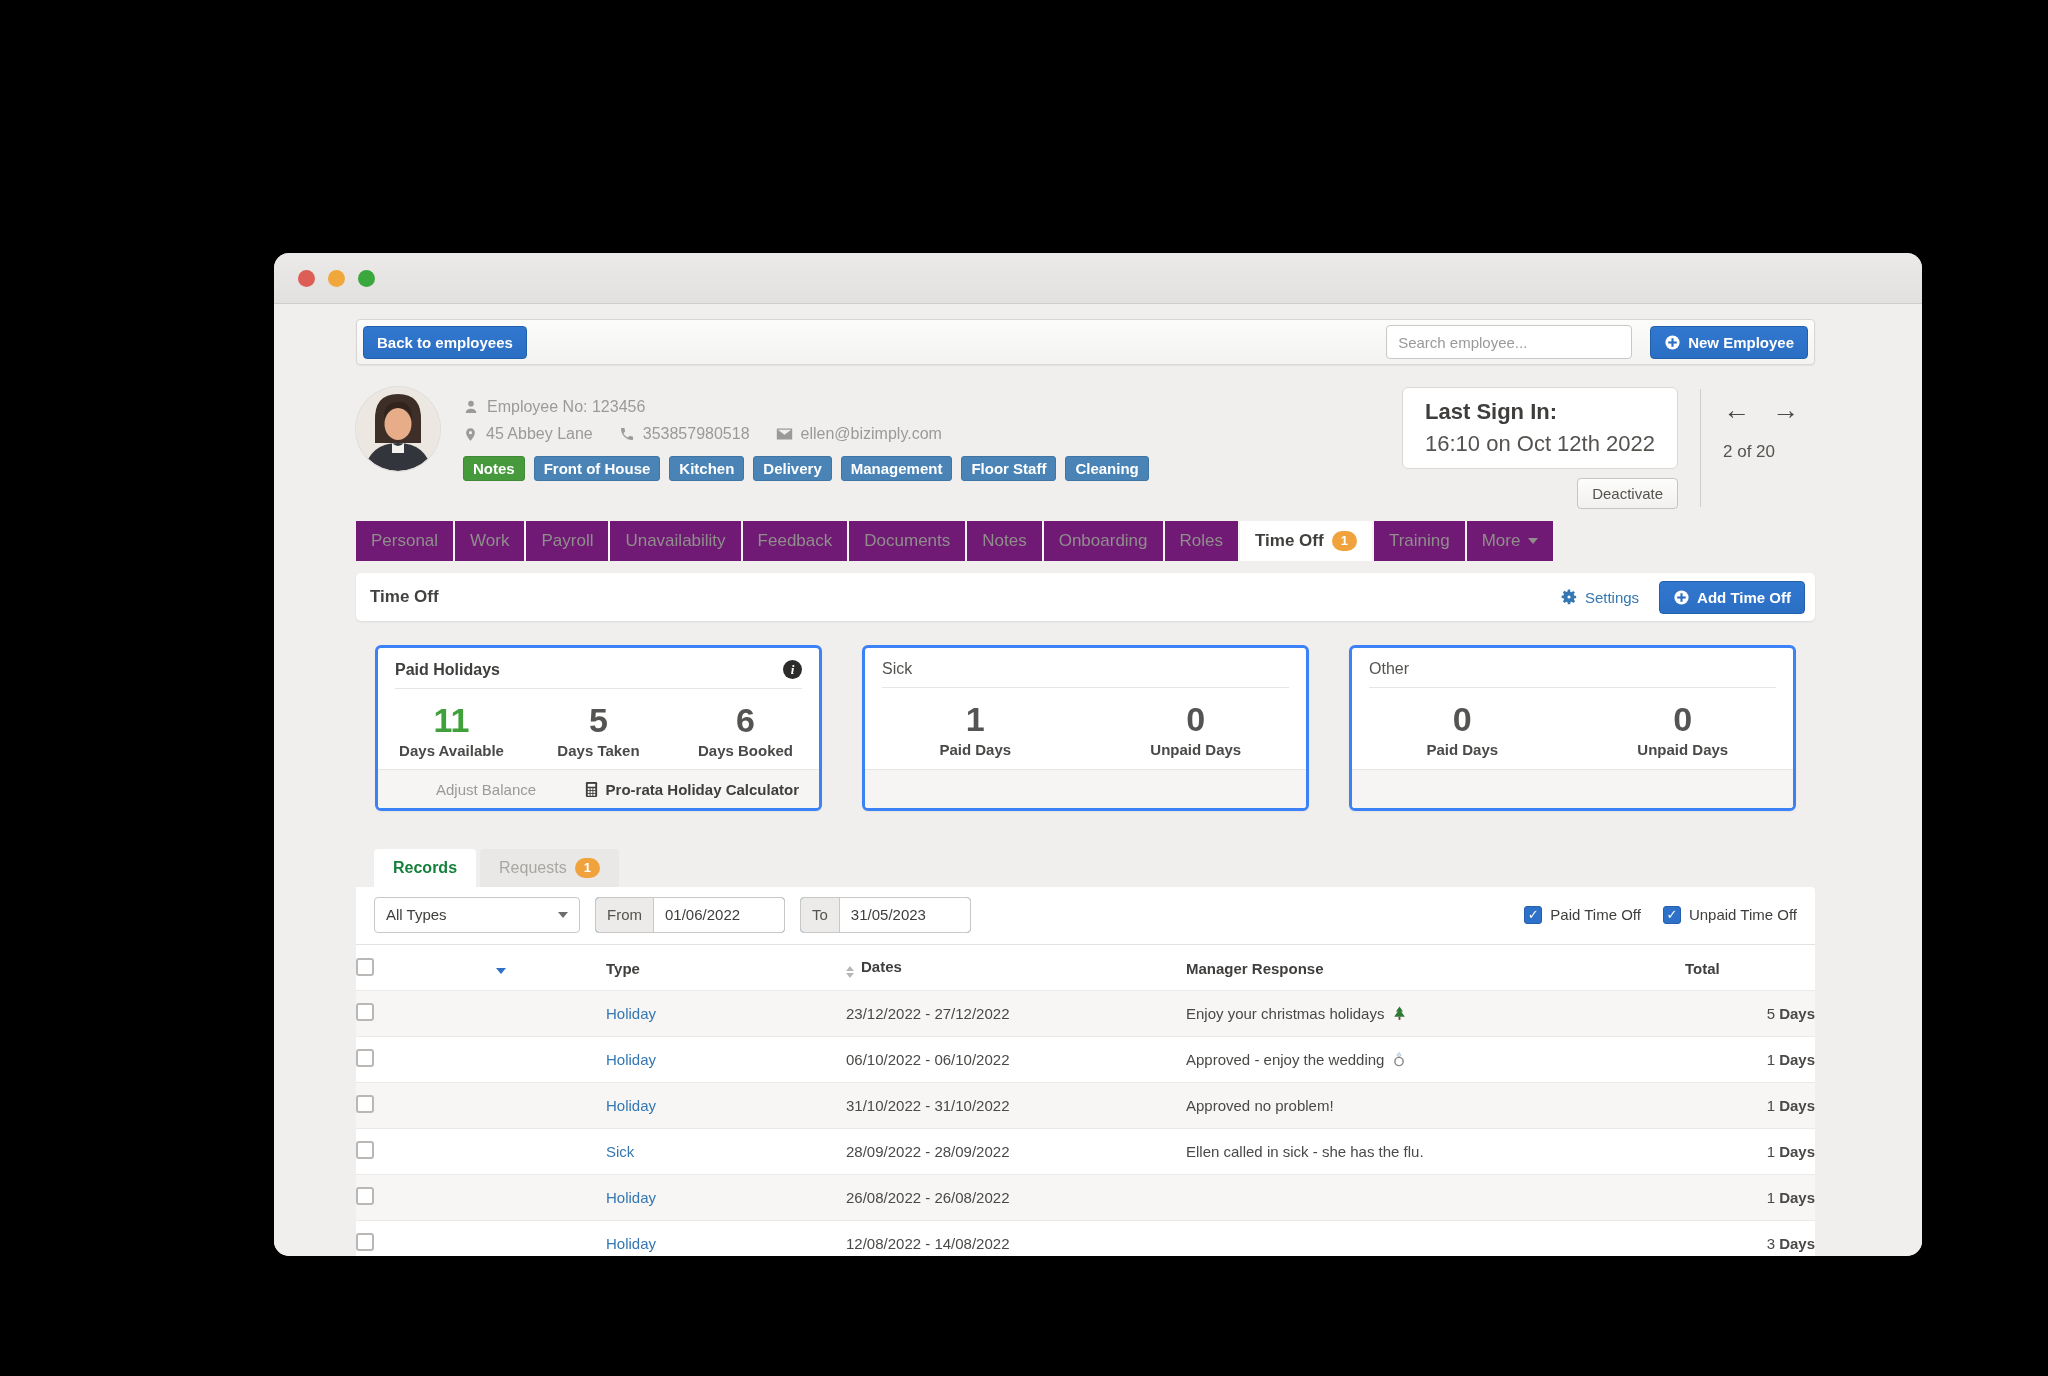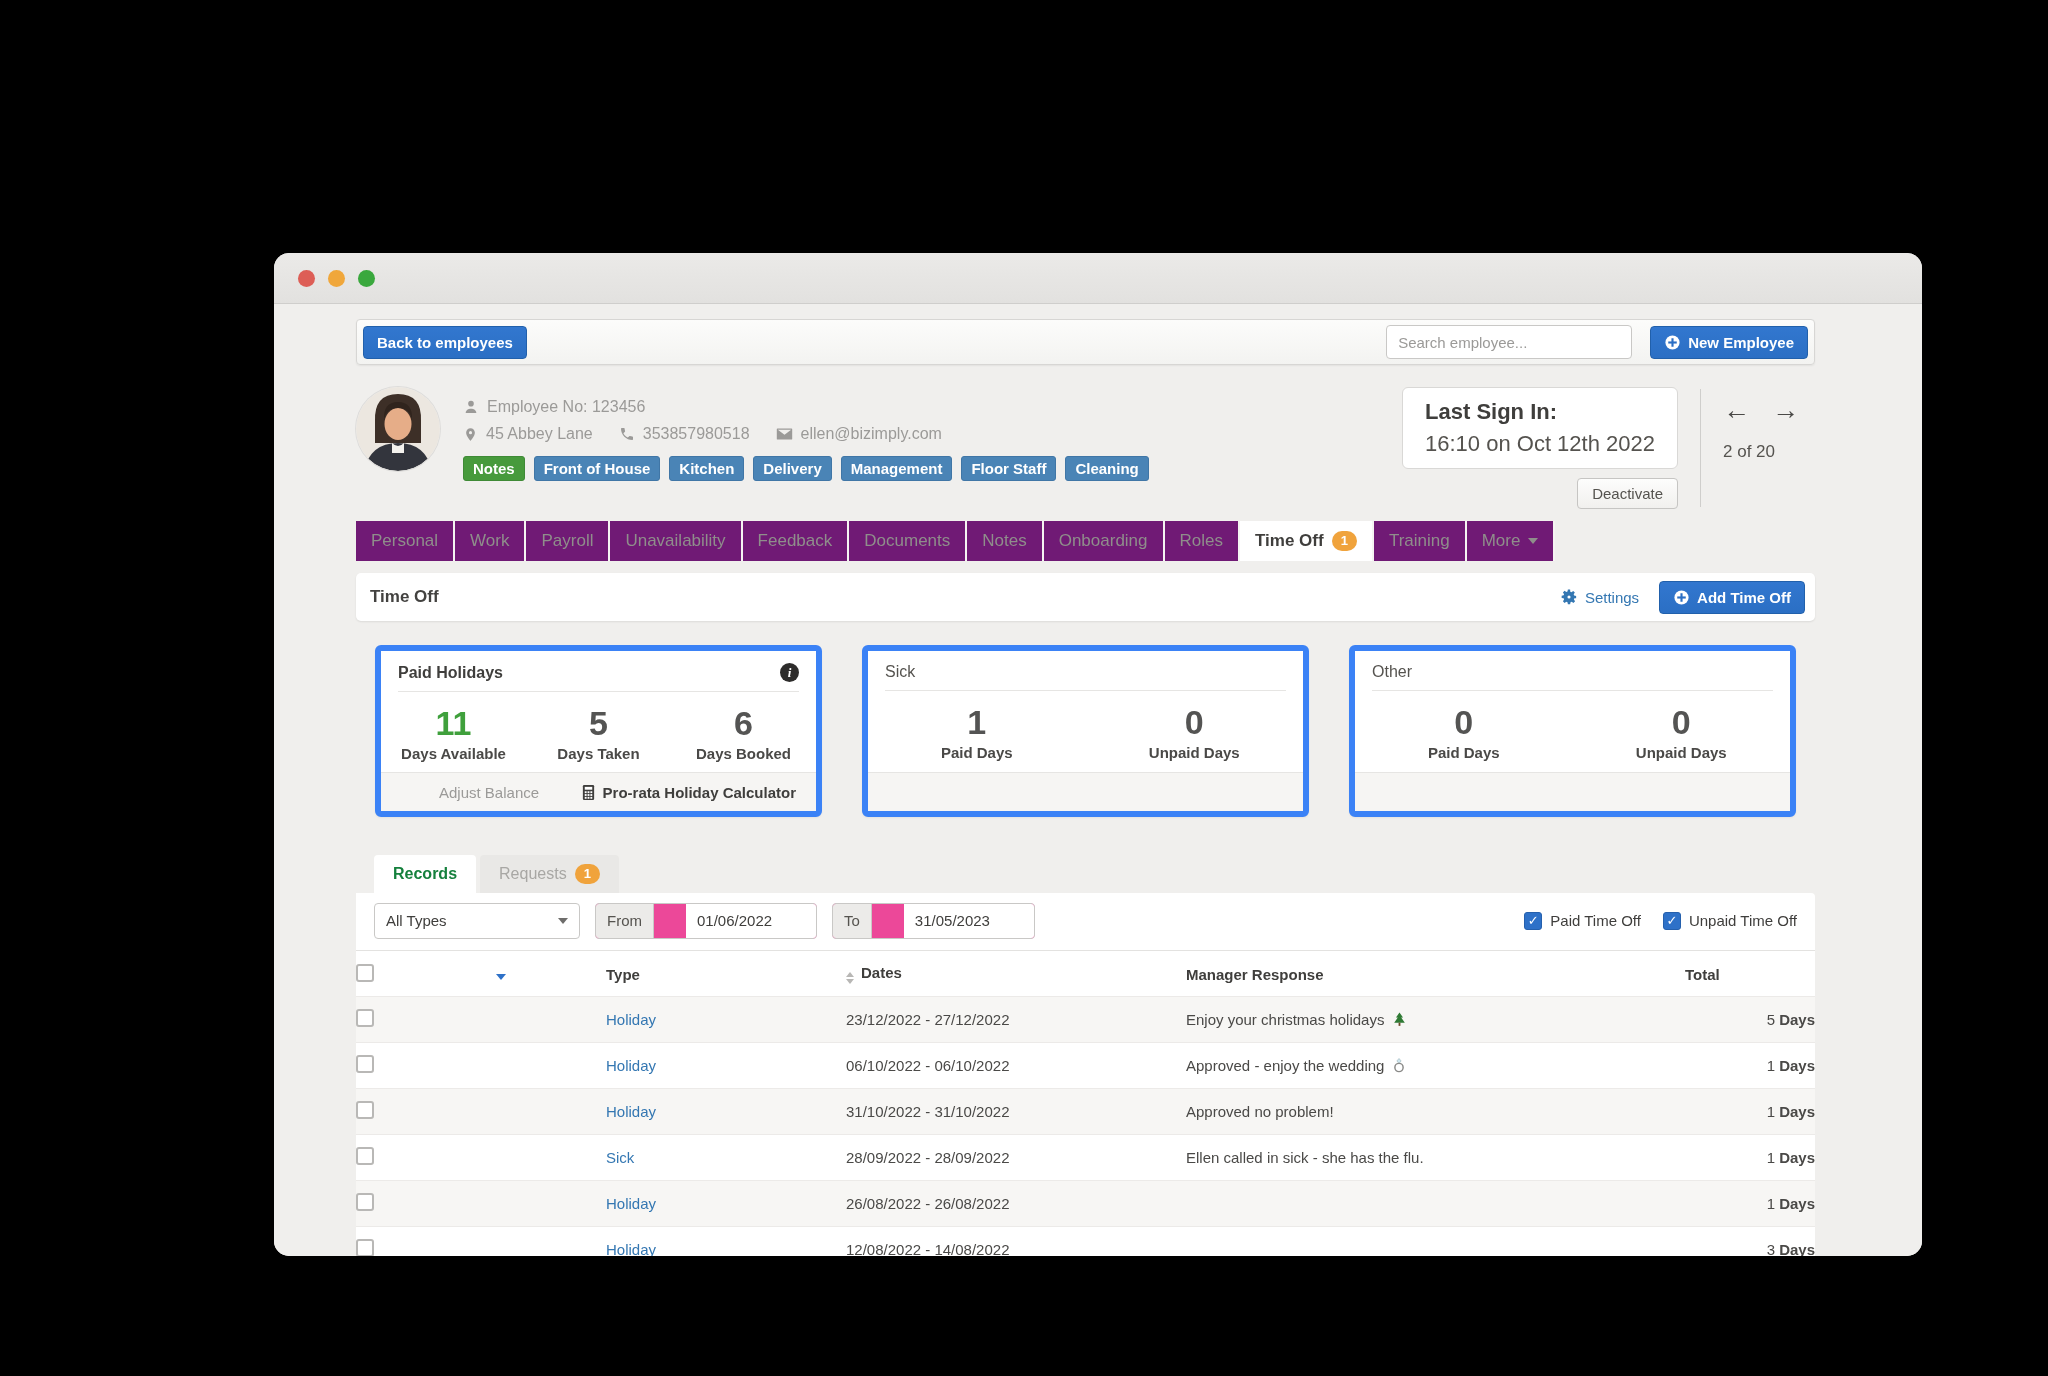--- a/index.html
+++ b/index.html
@@ -70,21 +70,21 @@
   .nav-tab.active{background:#fff;color:#3f3e3c;font-weight:700;}
   .badge-pill{background:#f0a33c;color:#fff;border-radius:11px;padding:2px 9px;font-size:13px;font-weight:700;line-height:1.2;}
   .caret-down{width:0;height:0;border-left:5px solid transparent;border-right:5px solid transparent;border-top:6px solid #8f8e8b;display:inline-block;}
   
   .timeoff-bar{margin-top:12px;background:#fff;border-radius:5px;box-shadow:0 1px 2px rgba(0,0,0,.09);height:48px;display:flex;align-items:center;justify-content:space-between;padding:0 10px 0 14px;}
   .timeoff-title{font-size:17px;font-weight:700;color:#434240;}
   .timeoff-actions{display:flex;align-items:center;gap:20px;}
   .settings-link{display:flex;align-items:center;gap:7px;color:#3477b2;font-size:15px;cursor:pointer;}
   
   .cards-row{margin-top:24px;padding:0 19px;display:flex;gap:40px;}
-  .card{flex:1;background:#fff;border:6px solid #3b82f6;border-radius:6px;box-shadow:0 1px 2px rgba(0,0,0,.05);overflow:hidden;display:flex;flex-direction:column;}
+  .card{flex:1;background:#fff;border:3px solid #3b82f6;border-radius:6px;box-shadow:0 1px 2px rgba(0,0,0,.05);overflow:hidden;display:flex;flex-direction:column;}
   .card-head{display:flex;justify-content:space-between;align-items:center;padding:12px 17px 9px;font-size:16px;color:#55534f;}
   .card-head.bold{font-weight:700;color:#3f3e3c;}
   .card-divider{border-top:1px solid #e6e5e3;margin:0 17px;}
   .card-stats{display:flex;padding:12px 0 10px;}
   .stat{flex:1;text-align:center;}
   .stat-value{font-size:34px;font-weight:700;color:#545453;line-height:1.15;}
   .stat-value.green{color:#3fa03c;}
   .stat-label{font-size:15px;font-weight:700;color:#4a4947;margin-top:2px;}
   .card-foot{background:#f6f5f3;border-top:1px solid #e6e5e3;height:38px;display:flex;align-items:center;justify-content:space-between;padding:0 20px 0 58px;font-size:15px;margin-top:auto;}
   .foot-left{color:#9b9a98;cursor:pointer;}
@@ -93,21 +93,21 @@
   
   .records-tabs{margin-top:38px;padding-left:18px;display:flex;font-size:16px;}
   .rtab{padding:9px 19px;border-radius:4px 4px 0 0;display:flex;align-items:center;gap:8px;cursor:pointer;}
   .rtab.active{background:#fff;font-weight:700;color:#15803d;}
   .rtab.inactive{background:#e9e8e6;color:#a8a7a4;margin-left:4px;}
   .panel{background:#fff;border-radius:0 4px 4px 4px;padding-top:10px;min-height:362px;}
   .filter-row{display:flex;align-items:center;justify-content:space-between;padding:0 18px;}
   .filter-left{display:flex;align-items:center;gap:15px;}
   .select-box{width:182px;height:34px;background:#fff;border:1px solid #c9c8c6;border-radius:4px;display:flex;align-items:center;justify-content:space-between;padding:0 11px;font-size:15px;color:#3f3e3c;cursor:pointer;}
   .select-caret{width:0;height:0;border-left:5px solid transparent;border-right:5px solid transparent;border-top:6px solid #6e6d6b;}
-  .input-group{display:flex;height:34px;border:1px solid #c9c8c6;border-radius:4px;overflow:hidden;background:#ec4899;gap:32px;}
+  .input-group{display:flex;height:34px;border:1px solid #c9c8c6;border-radius:4px;overflow:hidden;background:#0369a1;}
   .addon{background:#ecebe9;color:#55534f;padding:0 11px;display:flex;align-items:center;font-size:15px;border-right:1px solid #c9c8c6;}
   .date-input{border:none;outline:none;width:108px;padding:0 11px;font-size:15px;color:#3f3e3c;font-family:inherit;}
   .filter-checks{display:flex;align-items:center;gap:22px;font-size:15px;color:#3f3e3c;}
   .check-item{display:flex;align-items:center;gap:8px;cursor:pointer;}
   .cbx{width:18px;height:18px;border-radius:3px;box-sizing:border-box;}
   .cbx.checked{background:#2e71c8;border:1px solid #2560ad;color:#fff;font-size:13px;font-weight:700;display:flex;align-items:center;justify-content:center;}
   .cbx.unchecked{background:#fff;border:2px solid #b9b8b6;}
   .filter-sep{border-top:1px solid #e3e2e0;margin-top:11px;}
   
   table.records{width:100%;border-collapse:collapse;font-size:15px;color:#4a4947;}

